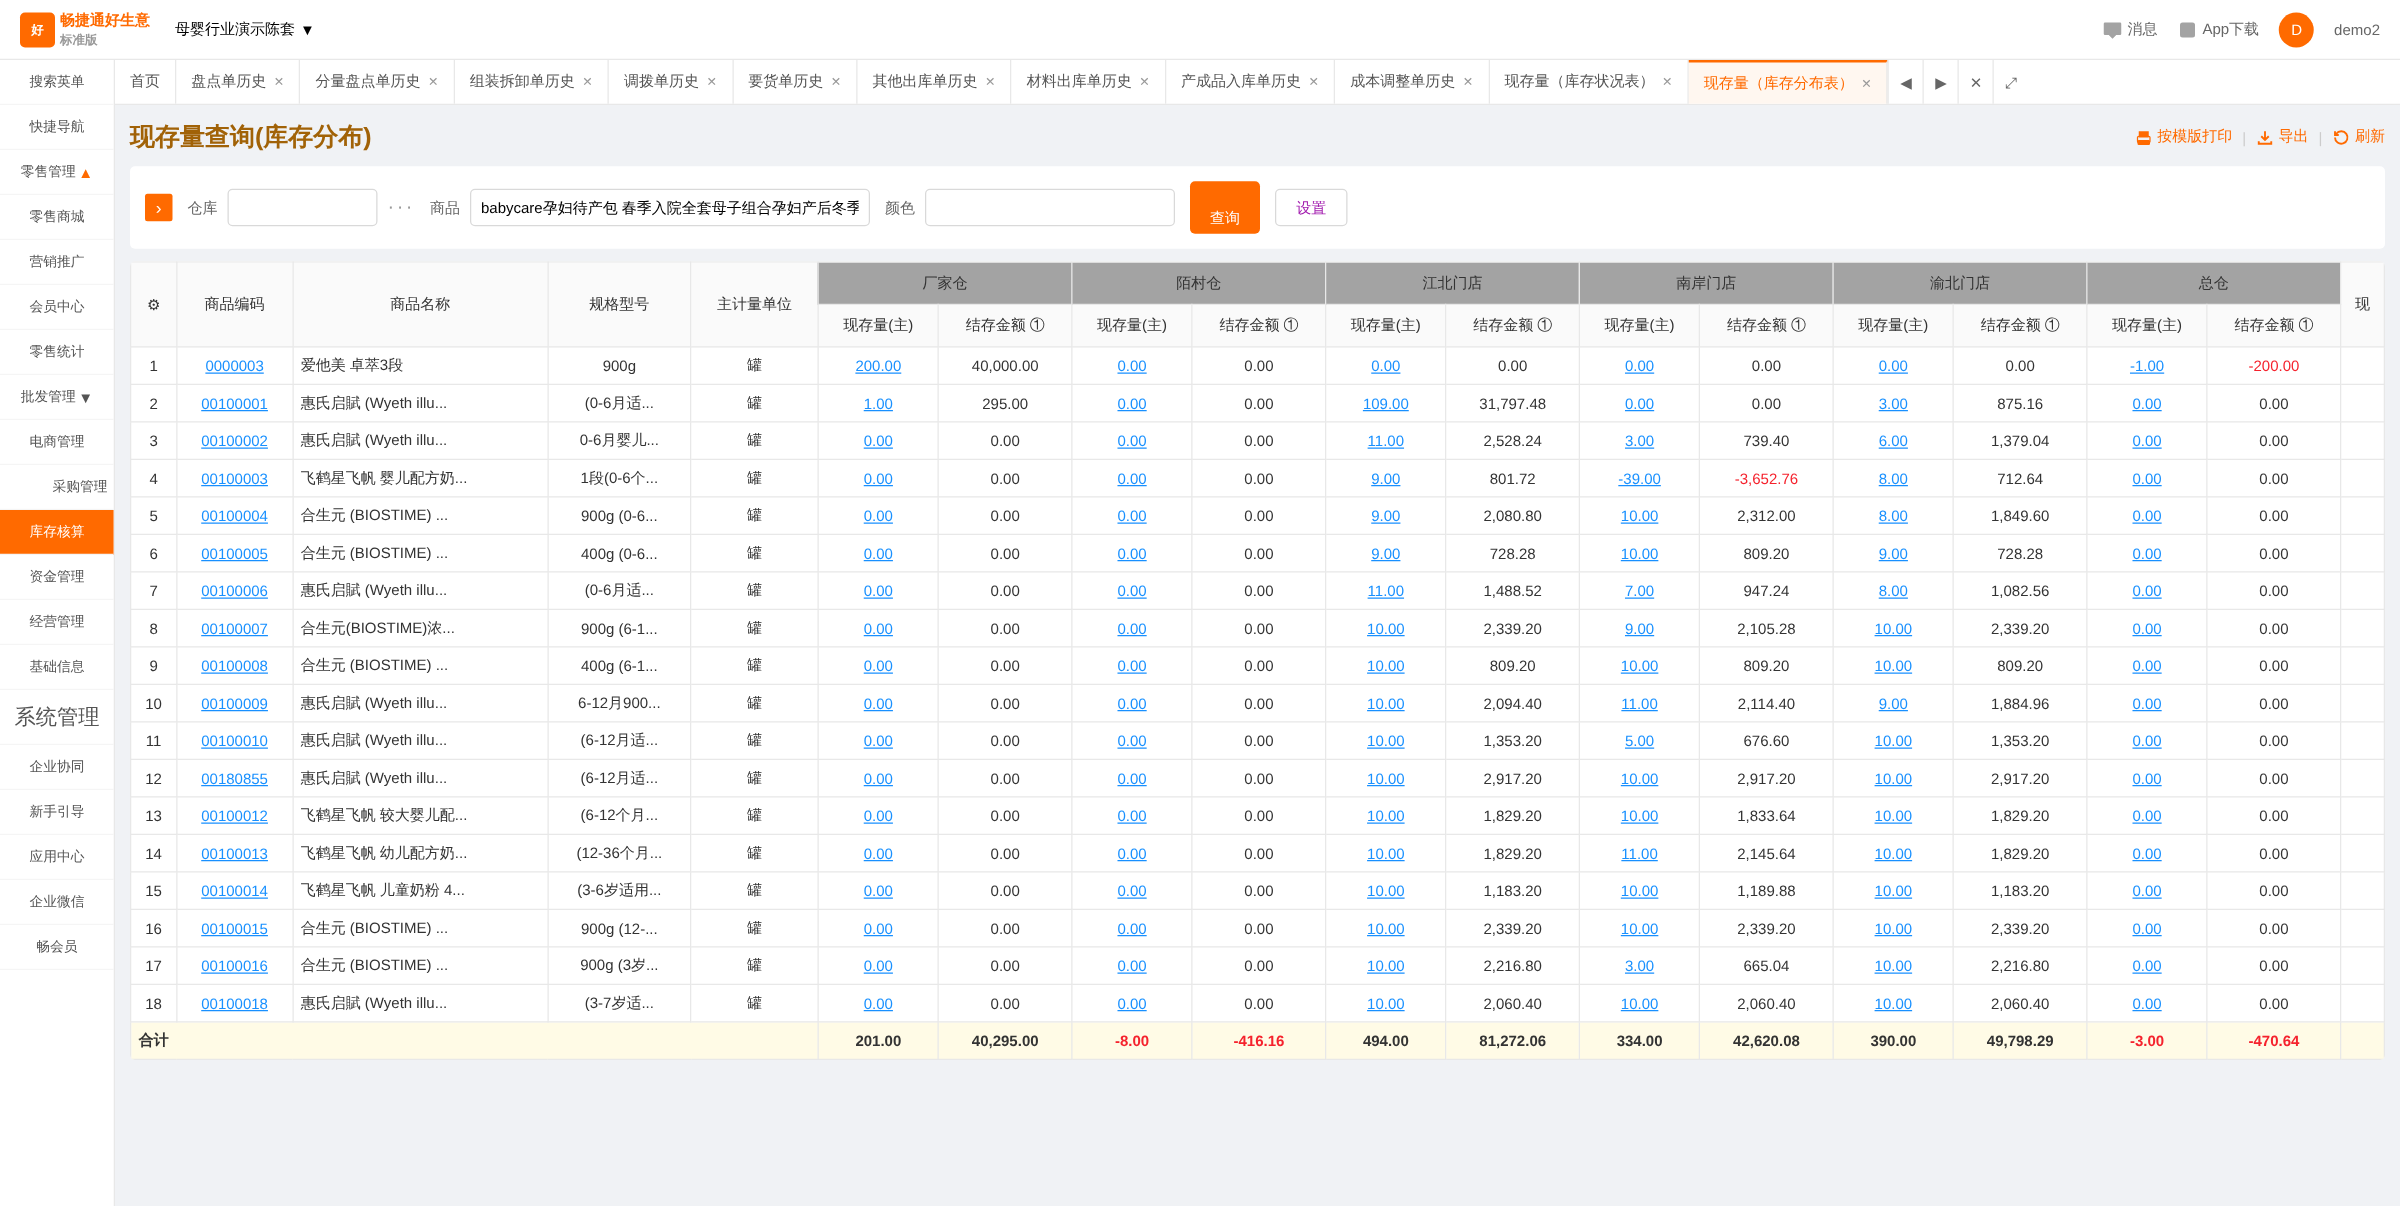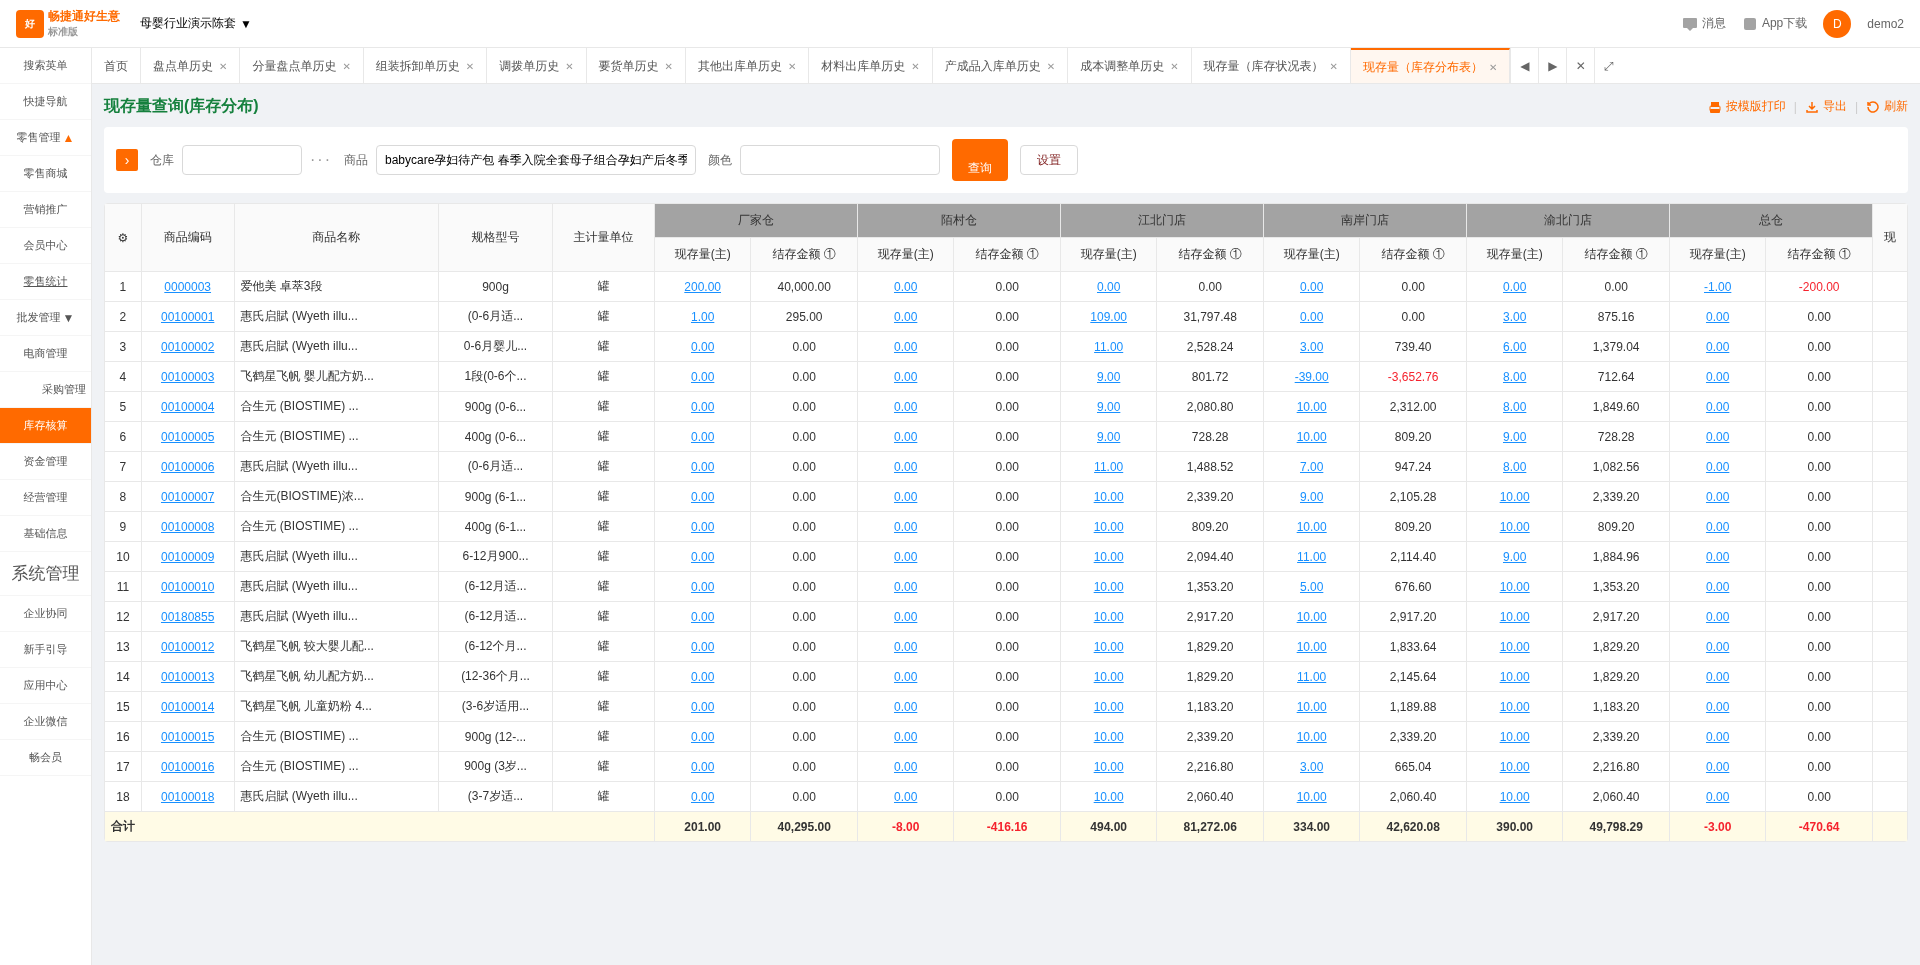--- a/index.html
+++ b/index.html
@@ -46,20 +46,21 @@
     .sidebar-item.active { background: #ff6a00; color: white; }
     .sidebar-item.has-sub { display: flex; align-items: center; justify-content: center; gap: 2px; }
     
     
     .tab-bar {
       position: fixed;
       top: 48px; left: 92px; right: 0;
       height: 36px;
       background: #fff;
       display: flex;
+      align-items: center;
       border-bottom: 1px solid #e8e8e8;
       overflow: hidden;
       z-index: 90;
     }
     .tab-item {
       height: 36px;
       padding: 0 12px;
       display: flex;
       align-items: center;
       gap: 6px;
@@ -91,21 +92,21 @@
       padding: 12px;
     }
     
     
     .page-header {
       display: flex;
       align-items: center;
       justify-content: space-between;
       margin-bottom: 10px;
     }
-    .page-title { font-size: 16px; font-weight: bold; color: #15803d; }
+    .page-title { font-size: 20px; font-weight: bold; color: #a16207; }
     .page-actions { display: flex; gap: 8px; align-items: center; }
     .btn-link { color: #ff6a00; cursor: pointer; display: flex; align-items: center; gap: 4px; font-size: 12px; }
     
     
     .search-bar {
       background: #fff;
       padding: 12px;
       border-radius: 4px;
       margin-bottom: 10px;
       display: flex;
@@ -147,21 +148,21 @@
       background: #ff6a00;
       color: white;
       border: none;
       border-radius: 4px;
       padding: 21px 16px;
       cursor: pointer;
       height: 30px;
     }
     .btn-white {
       background: white;
-      color: #7f1d1d;
+      color: #a21caf;
       border: 1px solid #d9d9d9;
       border-radius: 4px;
       padding: 5px 16px;
       cursor: pointer;
       height: 30px;
     }
     .expand-btn {
       color: #ff6a00;
       cursor: pointer;
       display: flex;
@@ -262,21 +263,21 @@
   </div>
 </div>
 
 <div class="sidebar">
   <div class="sidebar-item" style="font-size:11px;">搜索英单</div>
   <div class="sidebar-item" style="font-size:11px;">快捷导航</div>
   <div class="sidebar-item has-sub" style="font-size:11px;">零售管理 <span style="color:#ff6a00">▲</span></div>
   <div class="sidebar-item" style="font-size:11px;">零售商城</div>
   <div class="sidebar-item" style="font-size:11px;">营销推广</div>
   <div class="sidebar-item" style="font-size:11px;">会员中心</div>
-  <div class="sidebar-item" style="font-size:11px;text-decoration:underline;">零售统计</div>
+  <div class="sidebar-item" style="font-size:11px;">零售统计</div>
   <div class="sidebar-item has-sub" style="font-size:11px;">批发管理 <span>▼</span></div>
   <div class="sidebar-item" style="font-size:11px;">电商管理</div>
   <div class="sidebar-item" style="font-size:11px;padding-left:41px;">采购管理</div>
   <div class="sidebar-item active" style="font-size:11px;">库存核算</div>
   <div class="sidebar-item" style="font-size:11px;">资金管理</div>
   <div class="sidebar-item" style="font-size:11px;">经营管理</div>
   <div class="sidebar-item" style="font-size:11px;">基础信息</div>
   <div class="sidebar-item" style="font-size:17px;">系统管理</div>
   <div class="sidebar-item" style="font-size:11px;">企业协同</div>
   <div class="sidebar-item" style="font-size:11px;">新手引导</div>

